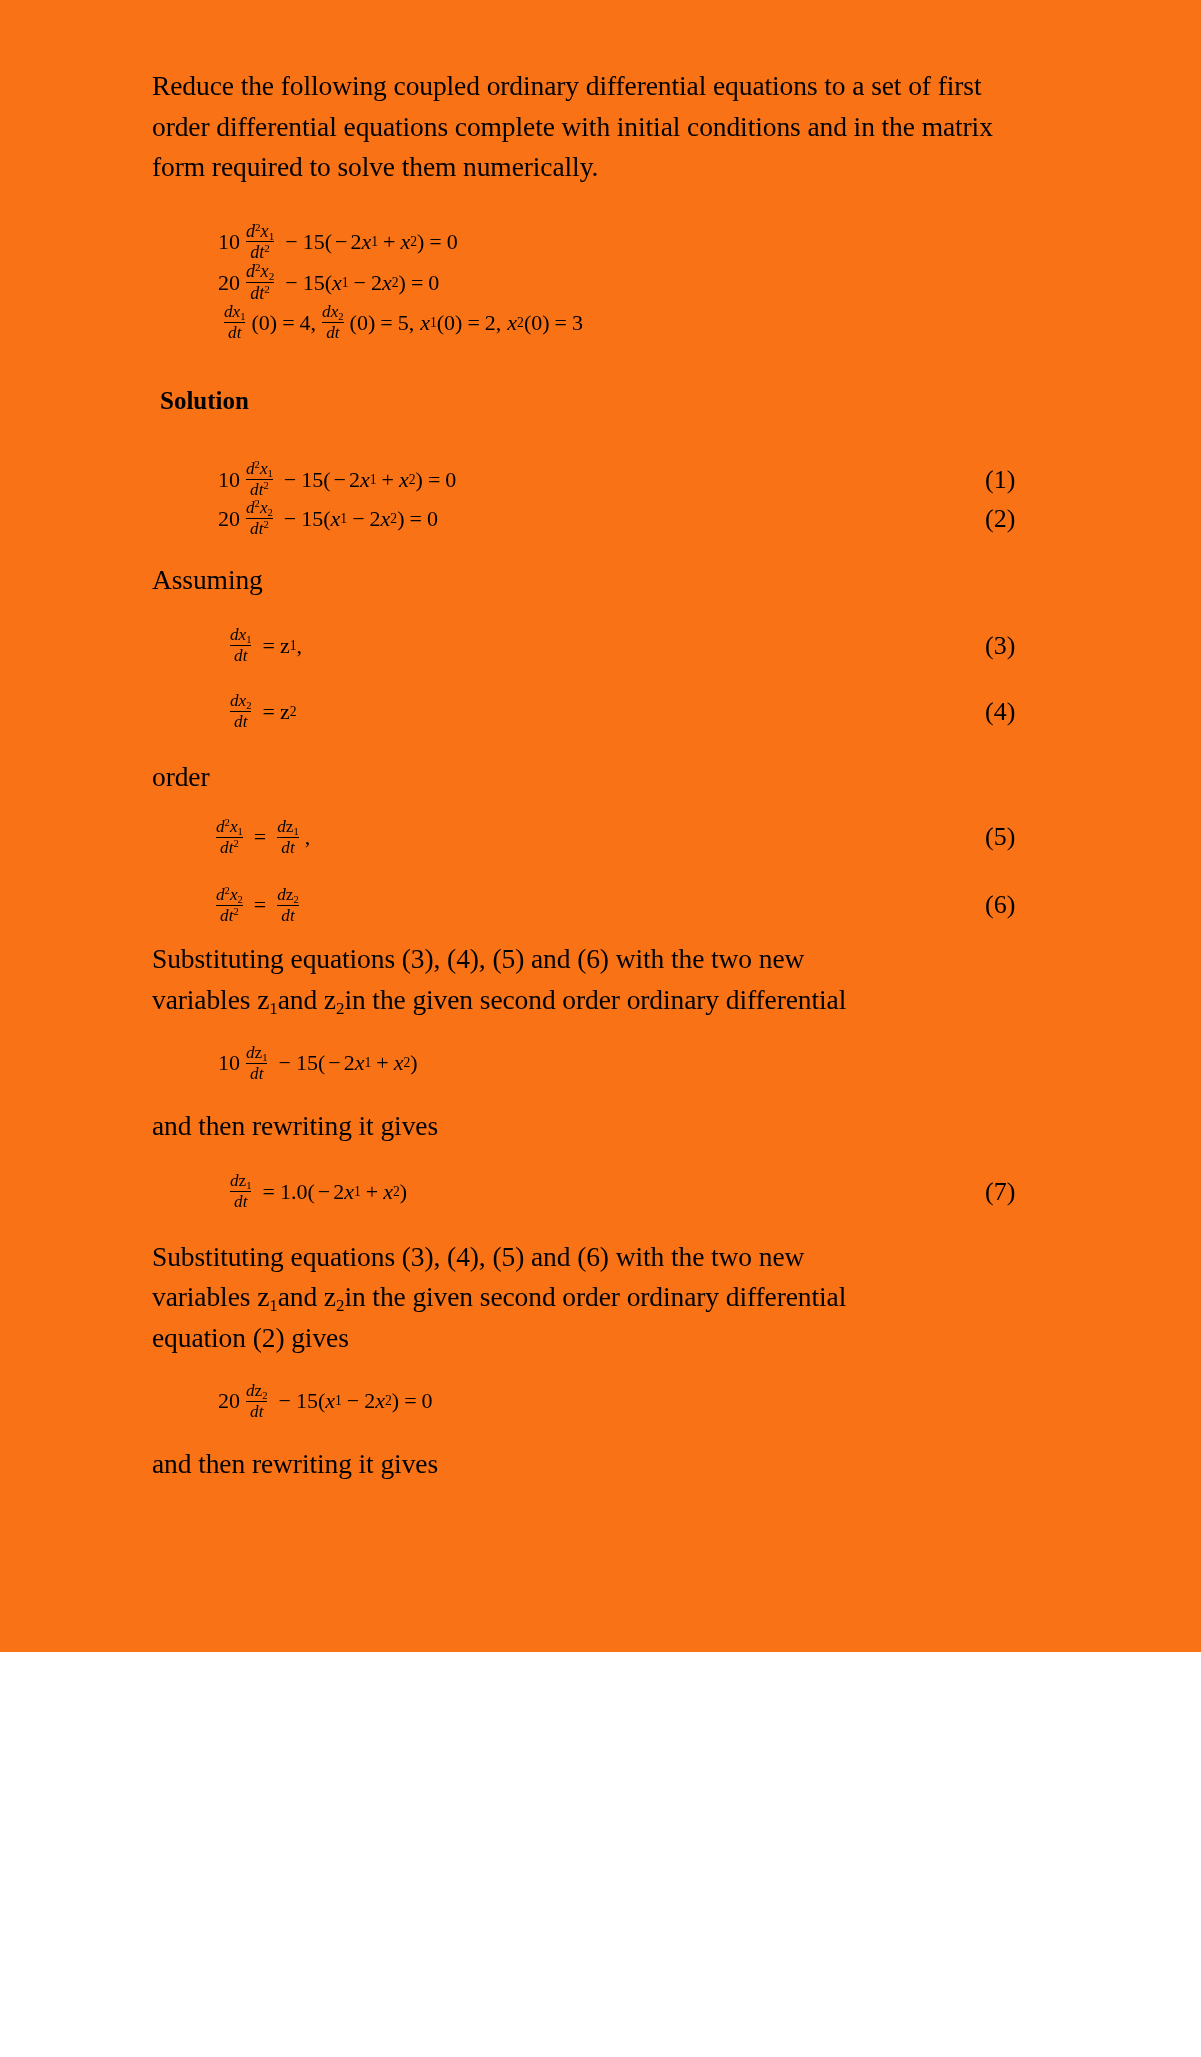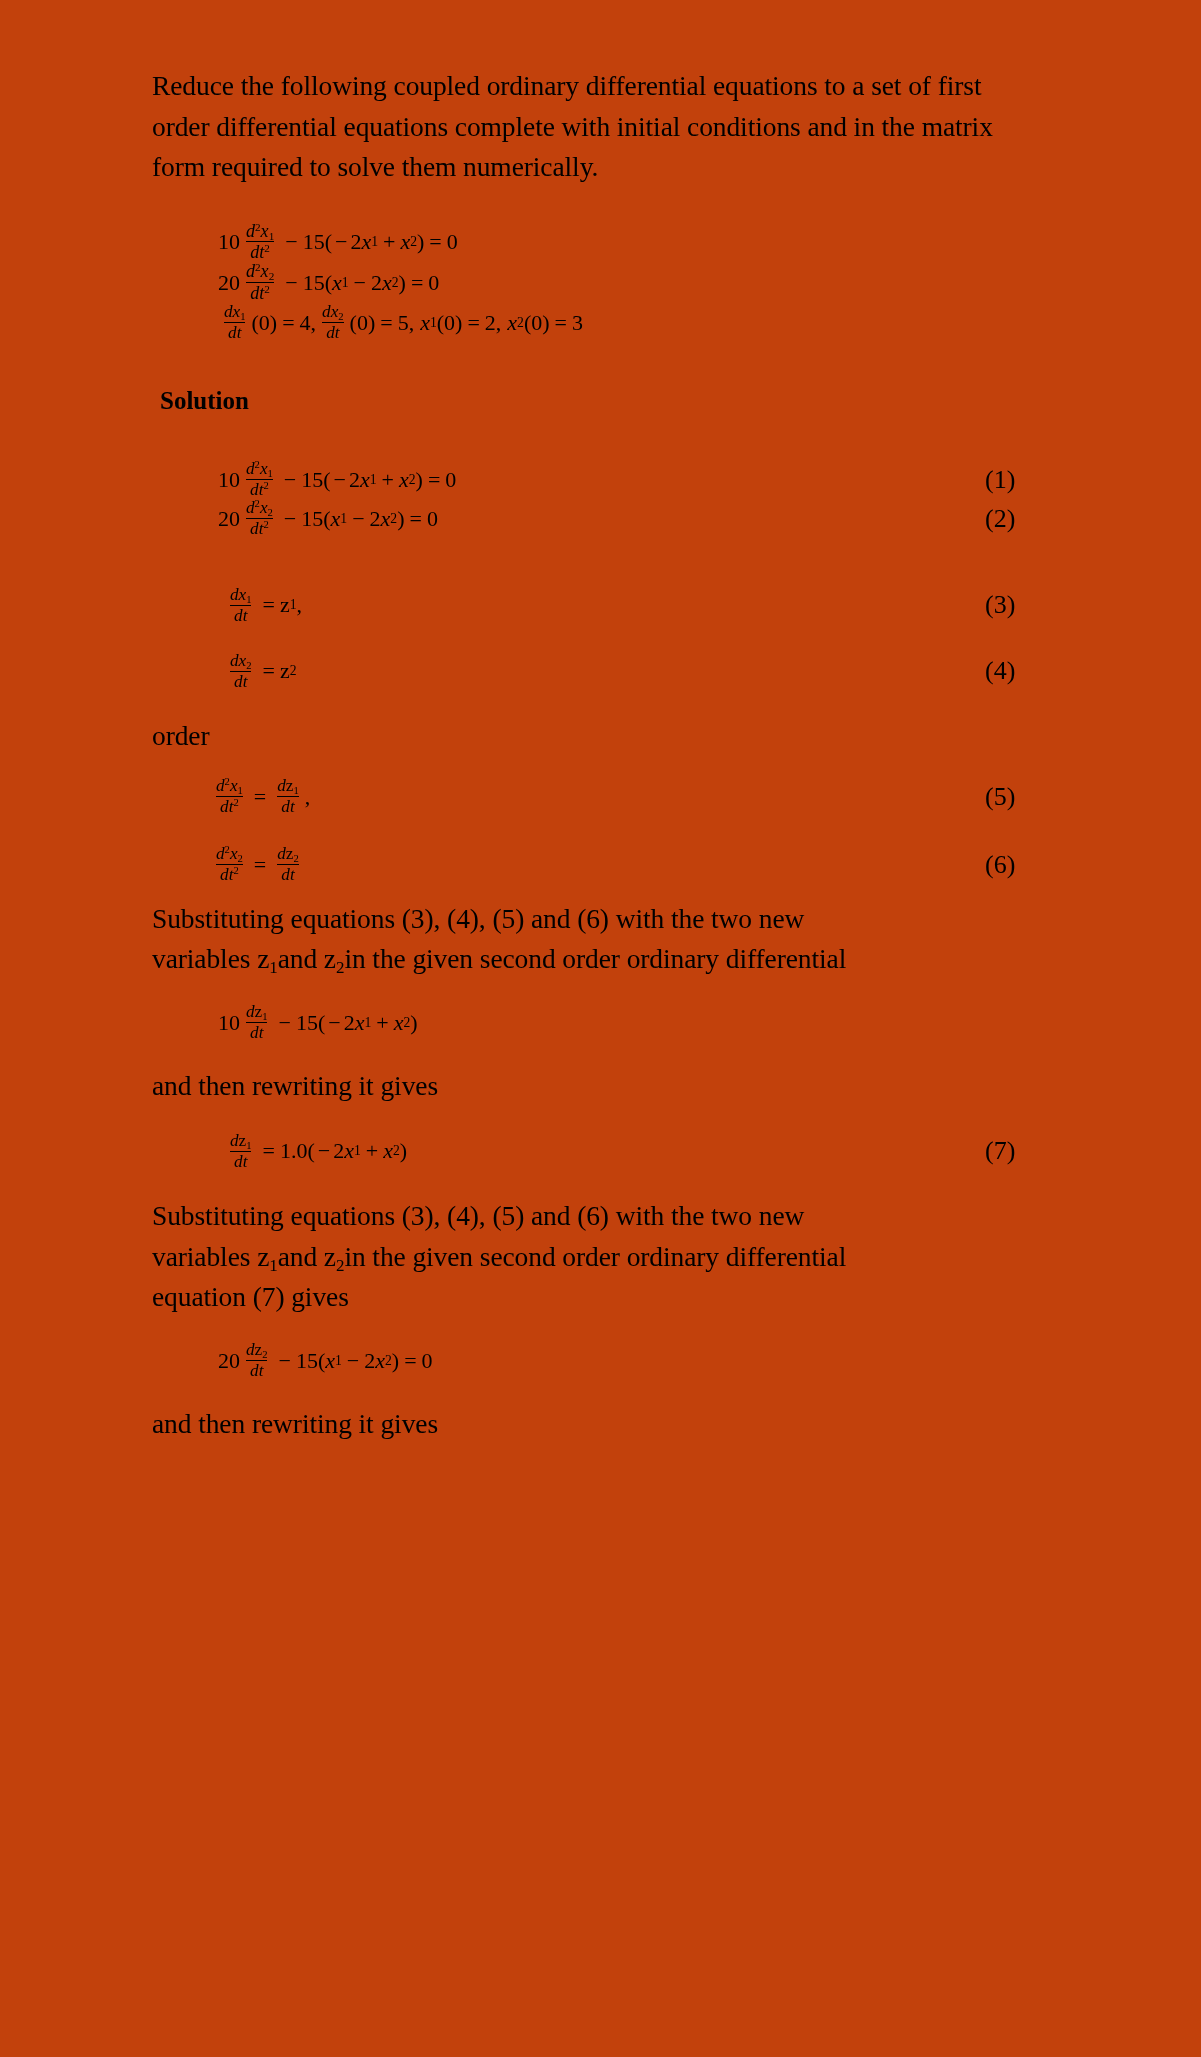--- a/index.html
+++ b/index.html
@@ -10,22 +10,22 @@
   body {
     width: 1201px;
     height: 2057px;
     font-family: "Liberation Serif", "DejaVu Serif", serif;
     color: #000000;
     overflow: hidden;
   }
   .page {
     position: relative;
     width: 1201px;
-    height: 2057px;
-    background: #c2410c;
+    height: 1652px;
+    background: #f97316;
   }
   .content {
     position: absolute;
     left: 152px;
     top: 66px;
     width: 880px;
   }
 
   
   .para {
@@ -271,20 +271,21 @@
           <span class="mn">0</span>
         </span>
         <span class="eqnum">(2)</span>
       </div>
 
     </div>
 
 
     <div class="gap-md"></div>
 
+    <p class="para">Assuming</p>
 
     <div class="gap-sm"></div>
 
     <div class="mblock">
 
       <div class="eqrow ind-2" style="min-height:66px">
         <span class="eqbody">
           <span class="frac">
             <span class="num"><span class="mi">d</span><span class="mi">x</span><sub class="sbn">1</sub></span>
             <span class="den"><span class="mi">d</span><span class="mi">t</span></span>
@@ -406,21 +407,21 @@
         <span class="mn">)</span>
       </span>
       <span class="eqnum">(7)</span>
     </div>
 
     <div class="gap-sm"></div>
 
     <div class="para">
       <div>Substituting equations (3), (4), (5) and (6) with the two new</div>
       <div><span>variables </span><span class="inline-z">z</span><sub class="sbn">1</sub><span>and</span> <span class="inline-z">z</span><sub class="sbn">2</sub><span>in the given second order ordinary differential</span></div>
-      <div>equation (7) gives</div>
+      <div>equation (2) gives</div>
     </div>
 
     <div class="gap-sm"></div>
 
     <div class="eqrow ind-1" style="min-height:62px">
       <span class="eqbody">
         <span class="mn">20</span>
         <span class="frac">
           <span class="num"><span class="mi">d</span><span class="inline-z">z</span><sub class="sbn">2</sub></span>
           <span class="den"><span class="mi">d</span><span class="mi">t</span></span>

